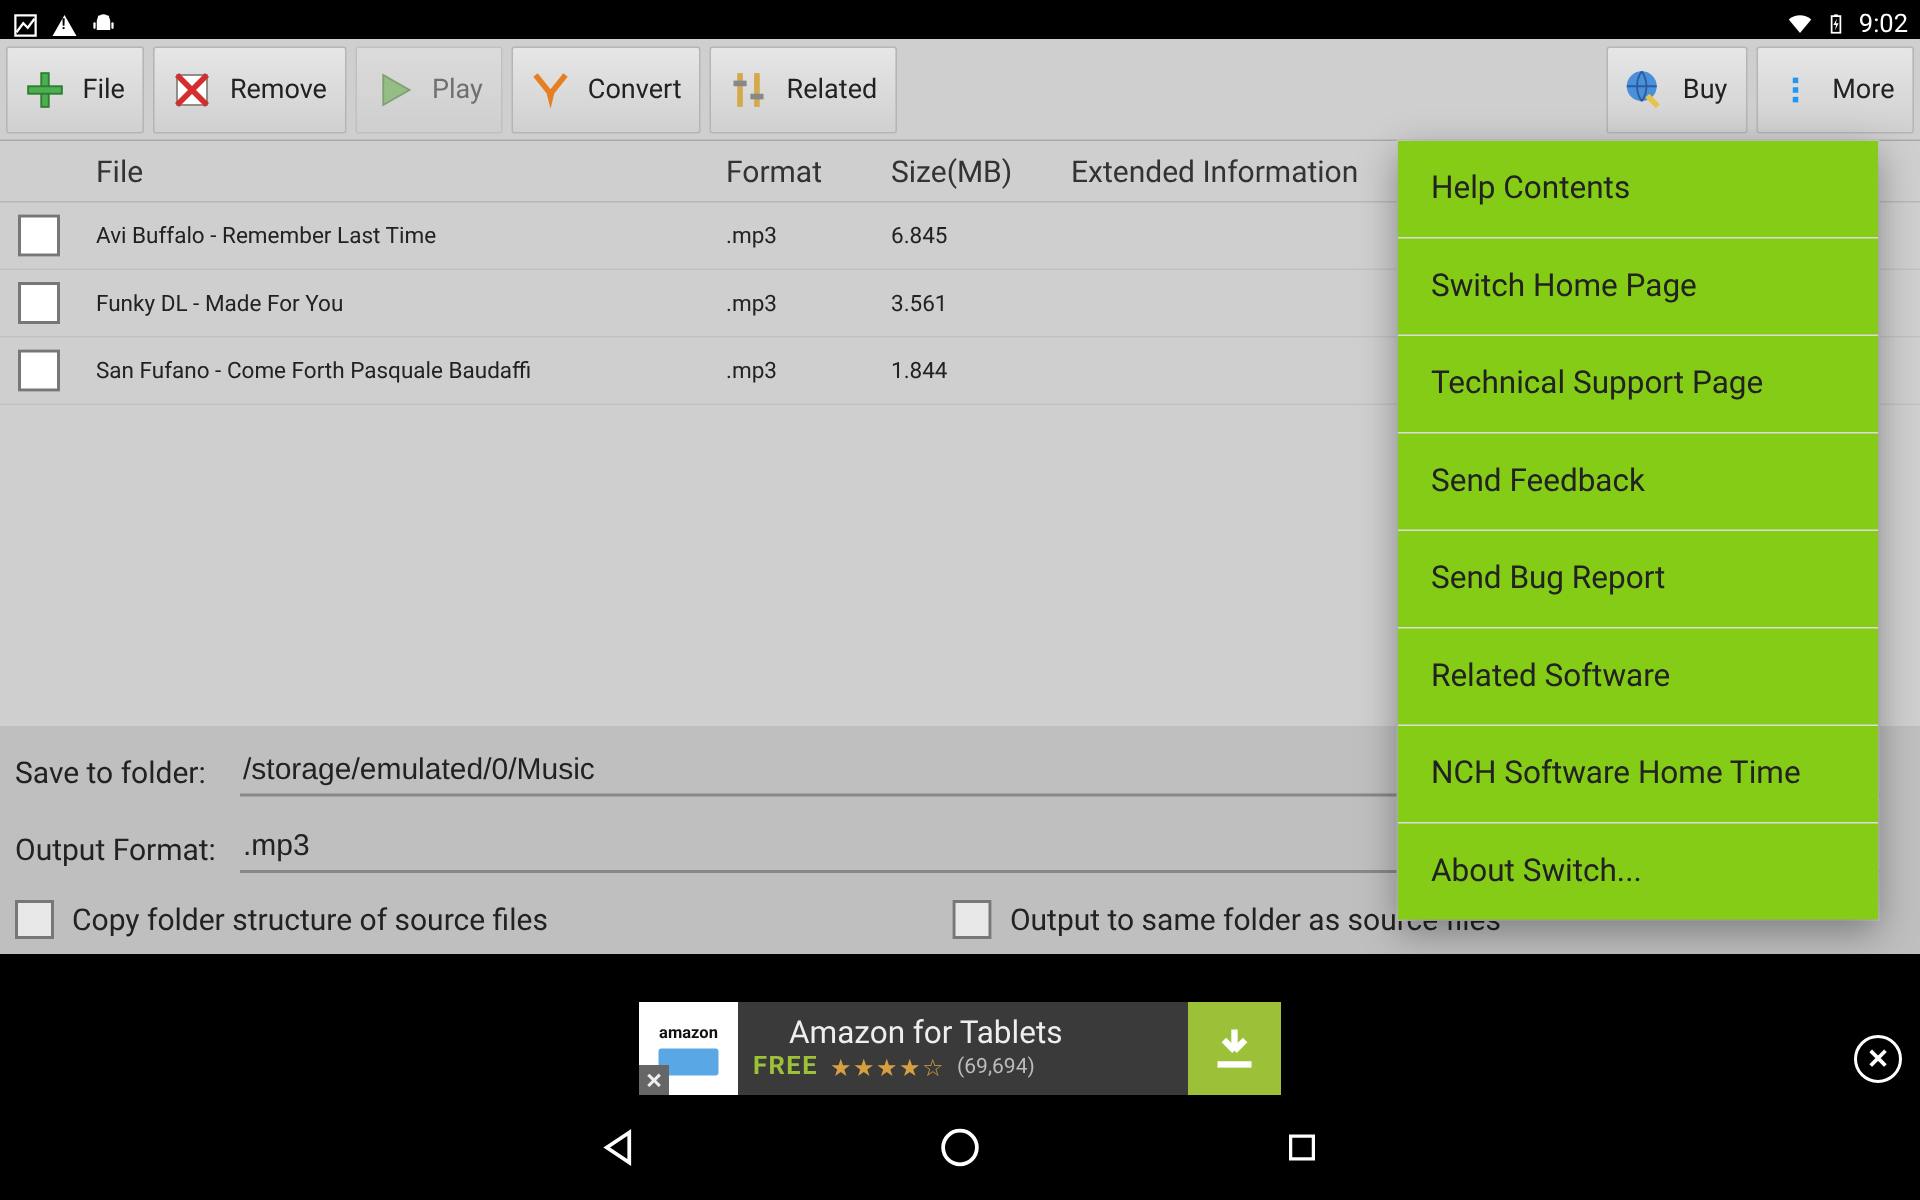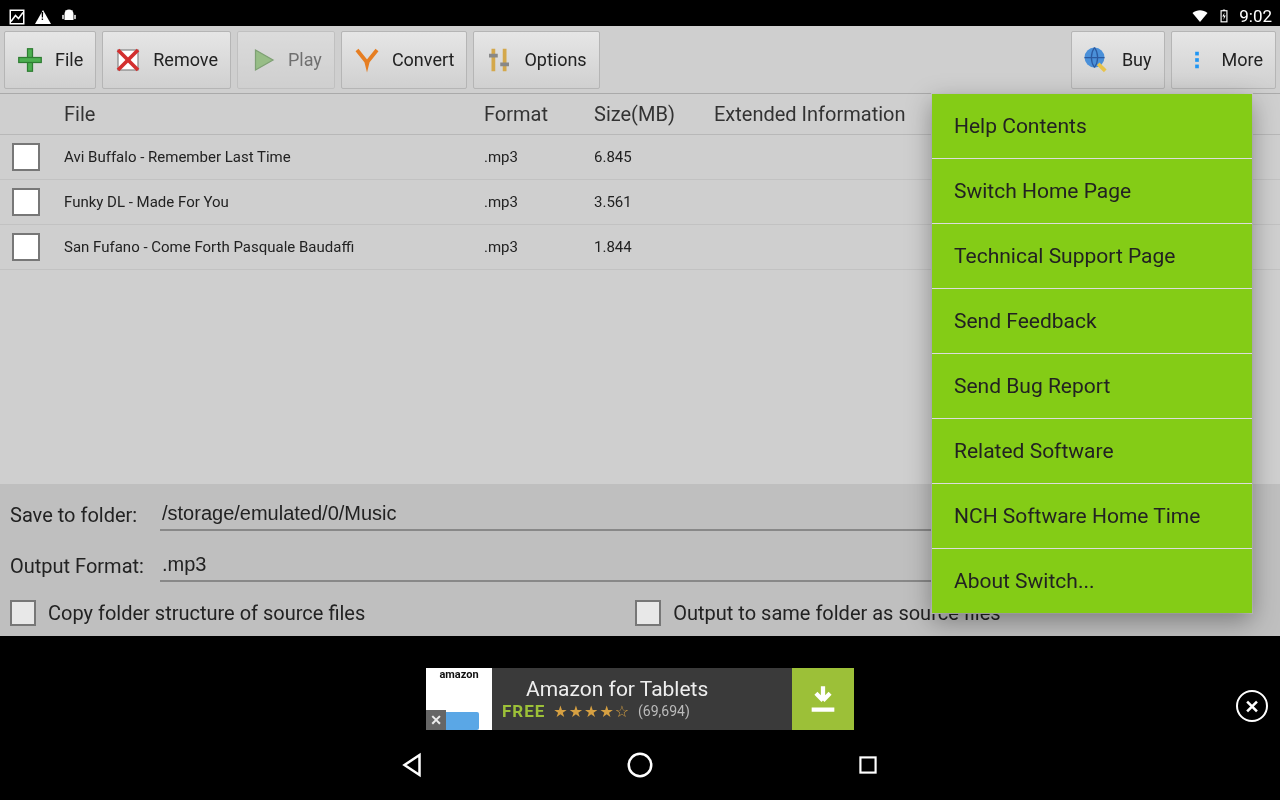--- a/index.html
+++ b/index.html
@@ -119,21 +119,21 @@
   .ad {
     width: 428px; height: 62px;
     margin: 0 auto;
     background: #3a3a3a;
     display: flex;
     align-items: center;
     position: relative;
   }
   .ad-logo {
     width: 66px; height: 62px; background:#fff;
-    display:flex; flex-direction:column; align-items:center; justify-content:space-between;
+    display:flex; flex-direction:column; align-items:center; justify-content:center;
     font-size:11px; font-weight:bold; color:#111;
     position: relative;
   }
   .ad-logo .cart {
     width: 40px; height: 18px;
     background: #5aa7e6;
     margin-top: 4px;
     border-radius: 2px;
     position: relative;
   }
@@ -271,21 +271,21 @@
     </div>
     <div class="tb-btn">
       <span class="tb-icon">
         <svg viewBox="0 0 24 24" width="30" height="30">
             <rect x="6" y="3" width="3" height="18" fill="#d4a84b"></rect>
             <rect x="15" y="3" width="3" height="18" fill="#d4a84b"></rect>
             <rect x="4" y="7" width="7" height="3" fill="#888"></rect>
             <rect x="13" y="14" width="7" height="3" fill="#888"></rect>
           </svg>
       </span>
-      <span>Options</span>
+      <span>Related</span>
     </div>
     <div class="spacer"></div>
     <div class="tb-btn">
       <span class="tb-icon">
         <svg viewBox="0 0 24 24" width="30" height="30">
             <circle cx="10" cy="10" r="8" fill="#4a90d9"></circle>
             <path d="M2 10h16M10 2a14 14 0 0 1 0 16M10 2a14 14 0 0 0 0 16" stroke="#2c5aa0" fill="none"></path>
             <rect x="14" y="14" width="8" height="3" fill="#e8c34b" transform="rotate(45 14 14)"></rect>
           </svg>
       </span>

